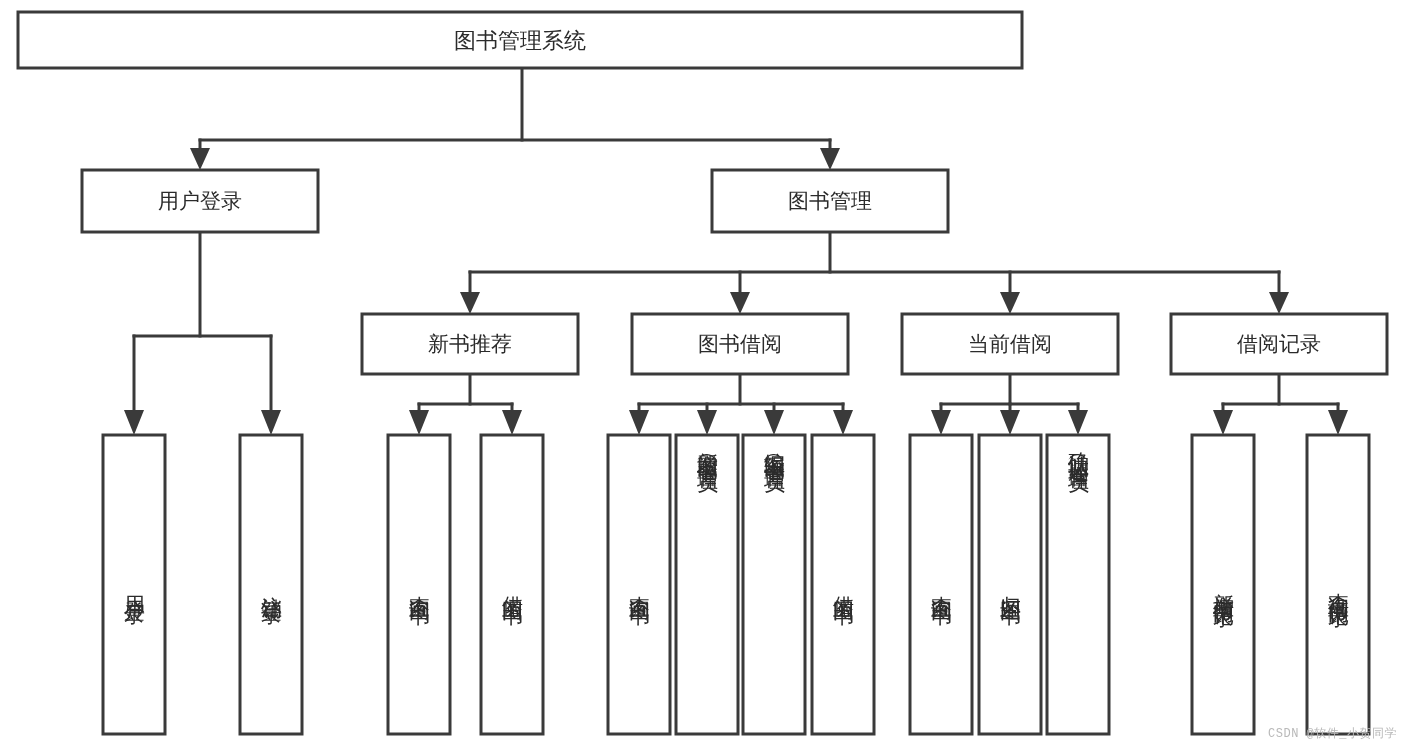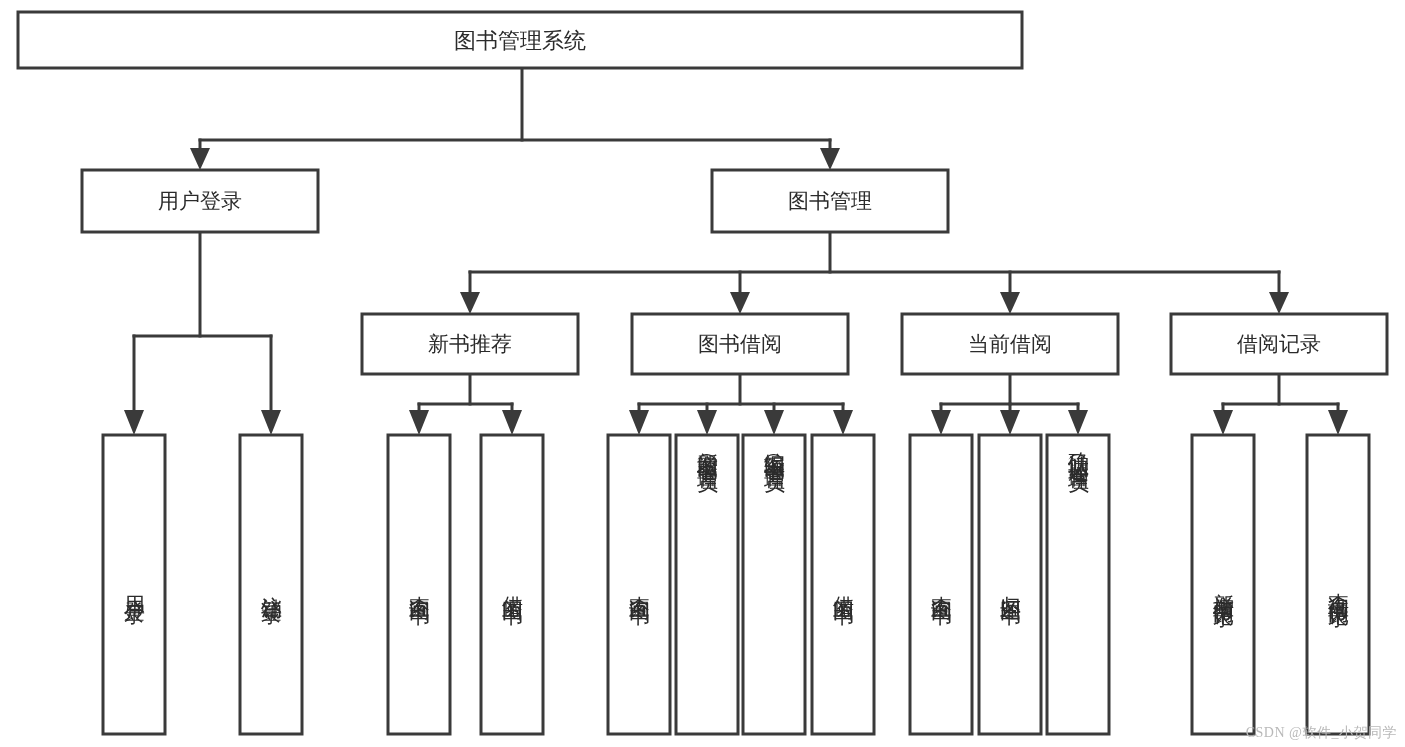--- a/index.html
+++ b/index.html
@@ -32,22 +32,22 @@
     font-family:"DejaVu Sans","Liberation Sans",sans-serif;
     font-size:21px;
     line-height:1;
     letter-spacing:3px;
     color:#2b2b2b;
     white-space:nowrap;
   }
   #watermark{
     position:absolute;
     right:8px;bottom:4px;
-    font-family:Liberation Serif, serif;
-    font-size:14px;
+    font-family:Liberation Mono, monospace;
+    font-size:12px;
     color:#b9b9b9;
     letter-spacing:0.5px;
     white-space:nowrap;
     pointer-events:none;
     margin-top:16px;
   }
 </style>
 </head>
 <body>
 

